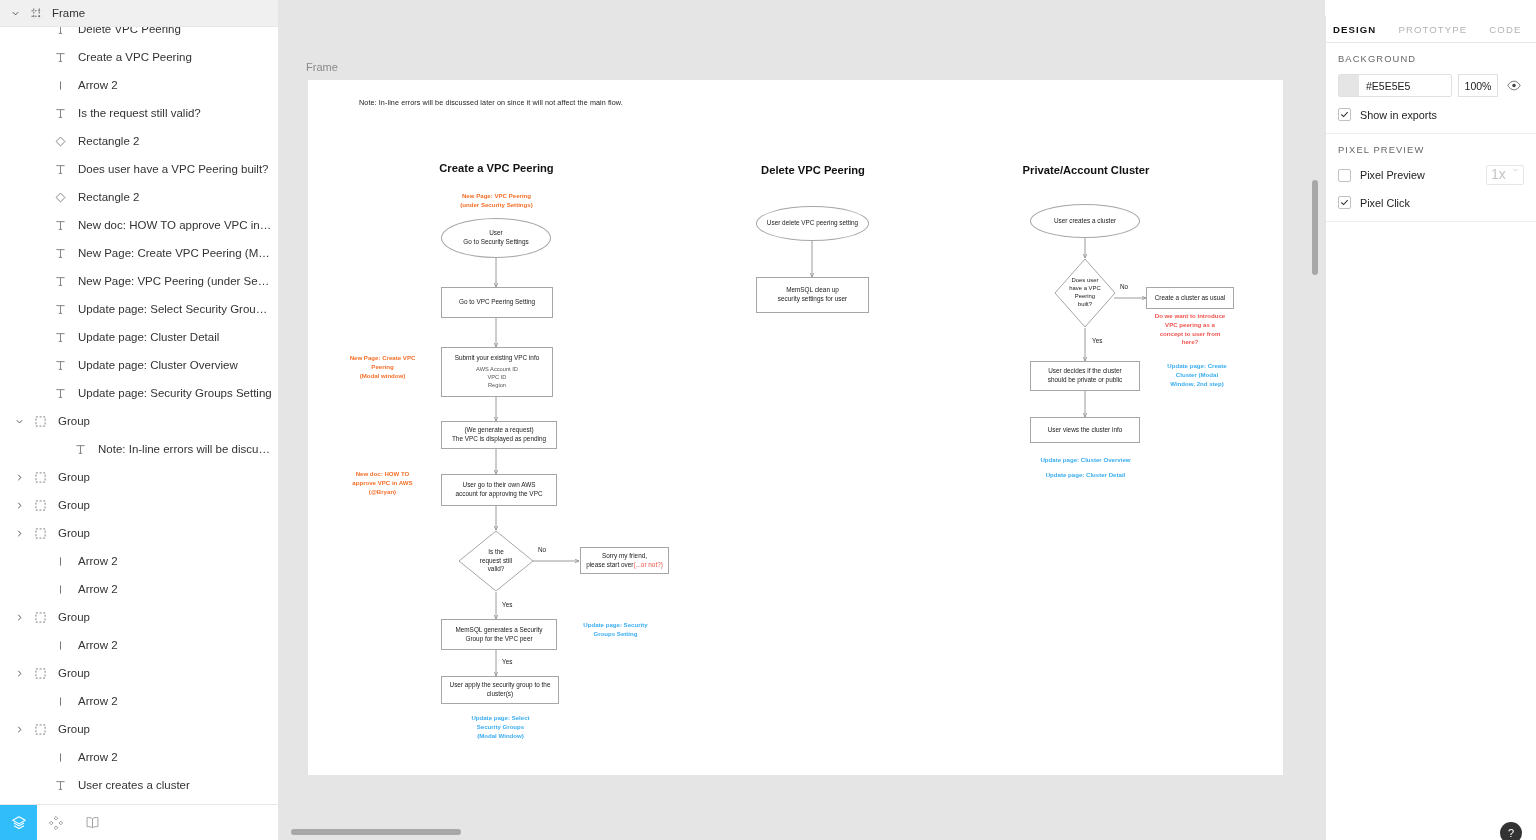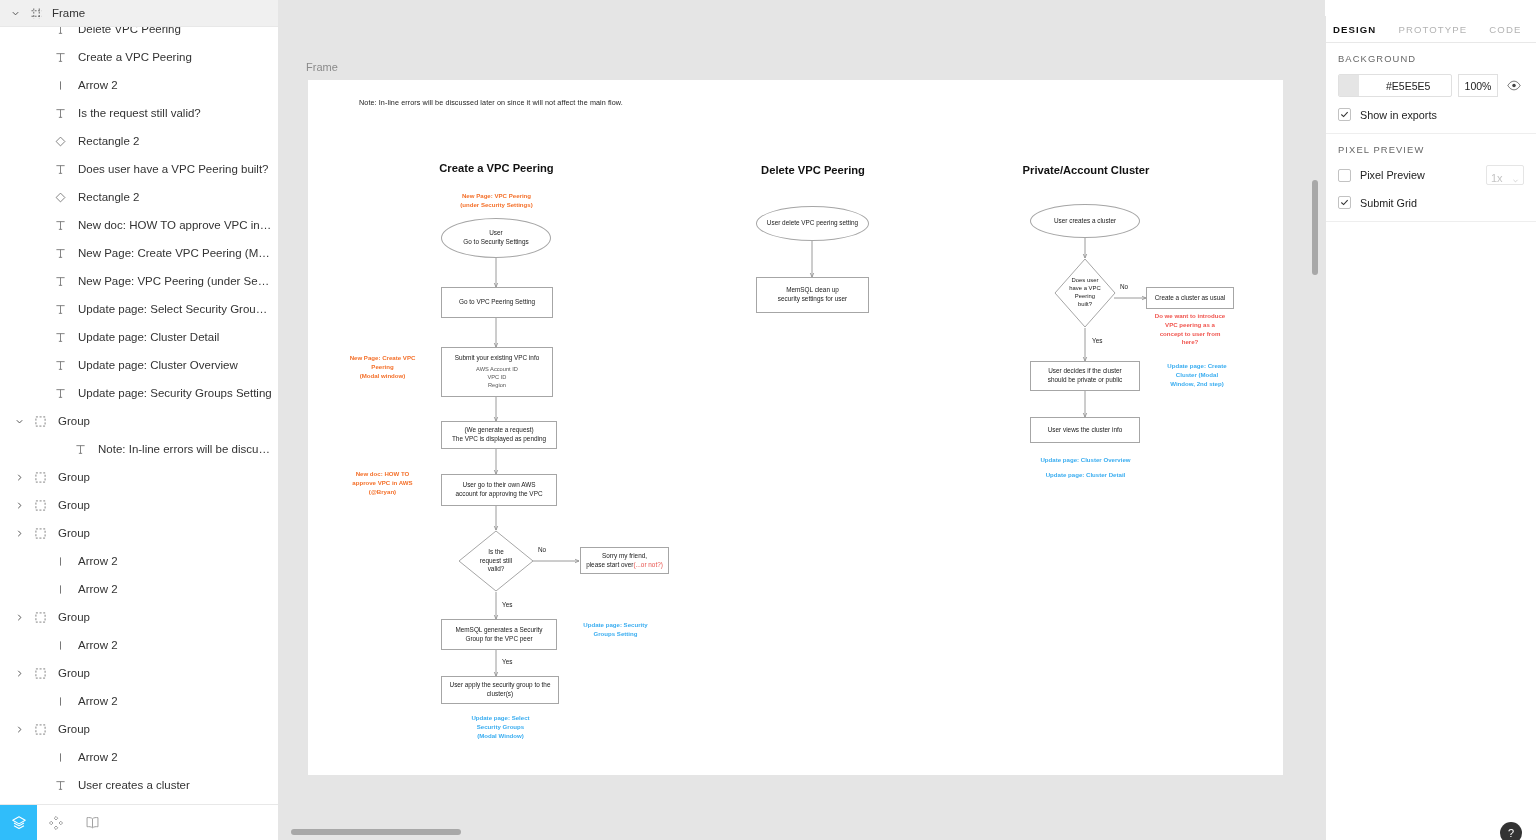--- a/index.html
+++ b/index.html
@@ -227,21 +227,20 @@
   .rp-head .act { color:#8a8a8a; font-size: 13px; line-height: 10px; }
 
   .color-row { display: flex; align-items: center; gap: 6px; }
   .color-field {
     flex: 1 1 auto;
     height: 23px;
     border: 1px solid #e0e0e0;
     border-radius: 2px;
     display: flex; align-items: center;
     overflow: hidden;
-    gap: 20px;
   }
   .color-swatch { width: 20px; height: 21px; background: #e5e5e5; flex:0 0 20px; }
   .color-field .hex { font-size: 10.5px; color: #222; padding-left: 7px; }
   .opacity-field {
     width: 40px; height: 23px;
     border: 1px solid #e0e0e0; border-radius: 0;
     display: flex; align-items: center; justify-content: center;
     font-size: 10.5px; color: #222;
   }
   .eye-btn { width: 20px; display:flex; align-items:center; justify-content:center; }
@@ -252,23 +251,23 @@
     border: 1px solid #c2c2c2; border-radius: 2px;
     display: flex; align-items: center; justify-content: center;
     background: #fff;
     flex: 0 0 13px;
   }
   .check-row .ctext { font-size: 10.8px; color: #222; margin-left: 9px; }
   .check-row .right-select {
     margin-left: auto;
     width: 38px; height: 20px;
     border: 1px solid #e5e5e5; border-radius: 2px;
-    display:flex; align-items:flex-end; justify-content:space-between;
+    display:flex; align-items:flex-start; justify-content:space-between;
     padding: 0 4px;
-    font-size: 11px; color: #c4c4c4;
+    font-size: 14px; color: #c4c4c4;
   }
   .rp-empty { font-size: 10.6px; color: #b5b5b5; }
 
   #help-btn {
     position: absolute; right: 14px; bottom: 12px;
     width: 22px; height: 22px; border-radius: 50%;
     background: #333333;
     color: #fff;
     display: flex; align-items: center; justify-content: center;
     font-size: 11px;
@@ -801,21 +800,21 @@
               <path d="M2 4 L5 7 L8 4" fill="none" stroke="#c4c4c4" stroke-width="1"></path>
             </svg>
         </span>
       </div>
       <div class="check-row">
         <span class="checkbox">
           <svg width="9" height="9" viewBox="0 0 10 10">
               <path d="M1.5 5 L4 7.3 L8.5 2.4" fill="none" stroke="#333" stroke-width="1.2"></path>
             </svg>
         </span>
-        <span class="ctext">Submit Grid</span>
+        <span class="ctext">Pixel Click</span>
       </div>
     </div>
 
 
     <div id="help-btn">?</div>
   </div>
 
 </div>
 
 </body></html>

